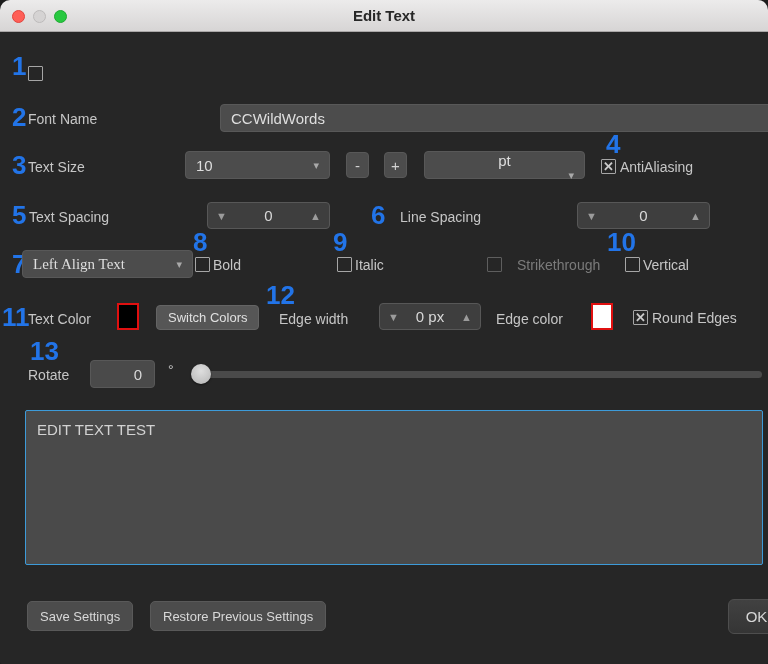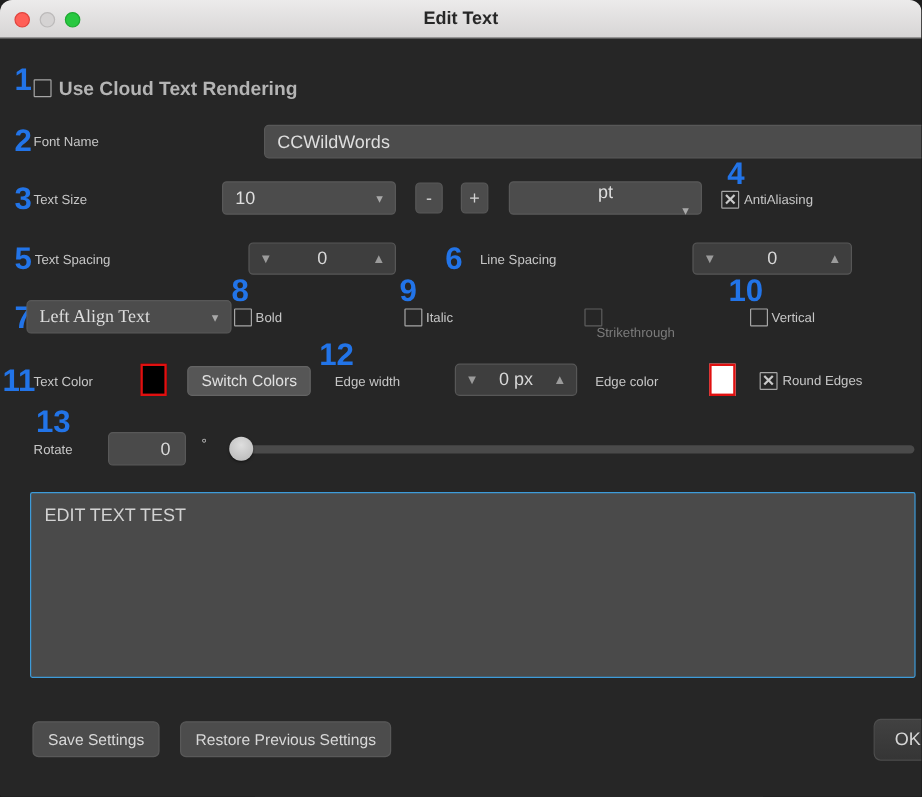--- a/index.html
+++ b/index.html
@@ -15,21 +15,21 @@
     border-bottom: 1px solid #a9a7a7;
     display: flex; align-items: center; justify-content: center;
   }
   .title { font-size: 15px; font-weight: bold; color: #272727; }
   .lights { position: absolute; left: 12px; top: 0; height: 32px; display: flex; align-items: center; gap: 8px; }
   .light { width: 13px; height: 13px; border-radius: 50%; }
   .light.red   { background: #ff5f57; border: 0.5px solid #e0443e; }
   .light.gray  { background: #d5d3d3; border: 0.5px solid #bcbaba; }
   .light.green { background: #28c840; border: 0.5px solid #1eaa32; }
   .num { position: absolute; color: #2274e8; font-size: 26px; font-weight: bold; line-height: 28px; }
-  .label { position: absolute; color: #c6c6c6; font-size: 11px; font-weight: 500; line-height: 18px; white-space: nowrap; }
+  .label { position: absolute; color: #c6c6c6; font-size: 14px; font-weight: 500; line-height: 18px; white-space: nowrap; }
   .label.dim { color: #7b7b7b; }
   .label.bold-title { color: #b4b4b4; font-size: 16px; font-weight: bold; }
 
   .checkbox {
     position: absolute; width: 15px; height: 15px;
     border: 1.5px solid #a6a6a6; border-radius: 1px; background: transparent;
     display: flex; align-items: center; justify-content: center;
   }
   .checkbox.checked::after { content: "✕"; color: #c9c9c9; font-size: 13px; line-height: 13px; font-weight: bold; }
   .checkbox.dim { border-color: #5e5e5e; }
@@ -108,21 +108,20 @@
   <span class="num" style="left:371px; top:201px;">6</span>
   <span class="num" style="left:12px;  top:250px;">7</span>
   <span class="num" style="left:193px; top:228px;">8</span>
   <span class="num" style="left:333px; top:228px;">9</span>
   <span class="num" style="left:607px; top:228px;">10</span>
   <span class="num" style="left:2px;   top:303px;">11</span>
   <span class="num" style="left:266px; top:281px;">12</span>
   <span class="num" style="left:30px;  top:337px;">13</span>
 
   <span class="checkbox" style="left:28px; top:66px;"></span>
-  <span class="label bold-title" style="left:49px; top:66px;">Use Cloud Text Rendering</span>
 
   <span class="label" style="left:28px; top:110px;">Font Name</span>
   <div class="dropdown" style="left:220px; top:104px; width:604px;">
     <span>CCWildWords</span>
     <span class="dd-arrow">▾</span>
   </div>
 
   <span class="label" style="left:28px; top:158px;">Text Size</span>
   <div class="dropdown" style="left:185px; top:151px; width:145px;">
     <span>10</span>
@@ -152,21 +151,21 @@
 
   <div class="dropdown" style="left:22px; top:250px; width:171px;font-family:Liberation Serif, serif;">
     <span>Left Align Text</span>
     <span class="dd-arrow">▾</span>
   </div>
   <span class="checkbox" style="left:195px; top:257px;"></span>
   <span class="label" style="left:213px; top:256px;">Bold</span>
   <span class="checkbox" style="left:337px; top:257px;"></span>
   <span class="label" style="left:355px; top:256px;">Italic</span>
   <span class="checkbox dim" style="left:487px; top:257px;"></span>
-  <span class="label dim" style="left:497px; top:256px;margin-top:13px;">Strikethrough</span>
+  <span class="label dim" style="left:517px; top:256px;">Strikethrough</span>
   <span class="checkbox" style="left:625px; top:257px;"></span>
   <span class="label" style="left:643px; top:256px;">Vertical</span>
 
   <span class="label" style="left:28px; top:310px;">Text Color</span>
   <span class="swatch" style="left:117px; top:303px; background:#000000;"></span>
   <div class="gray-btn" style="left:156px; top:305px;">Switch Colors</div>
   <span class="label" style="left:279px; top:310px;">Edge width</span>
   <div class="stepper" style="left:379px; top:303px; width:102px;">
     <span class="st-down">▼</span>
     <span class="st-val">0 px</span>

